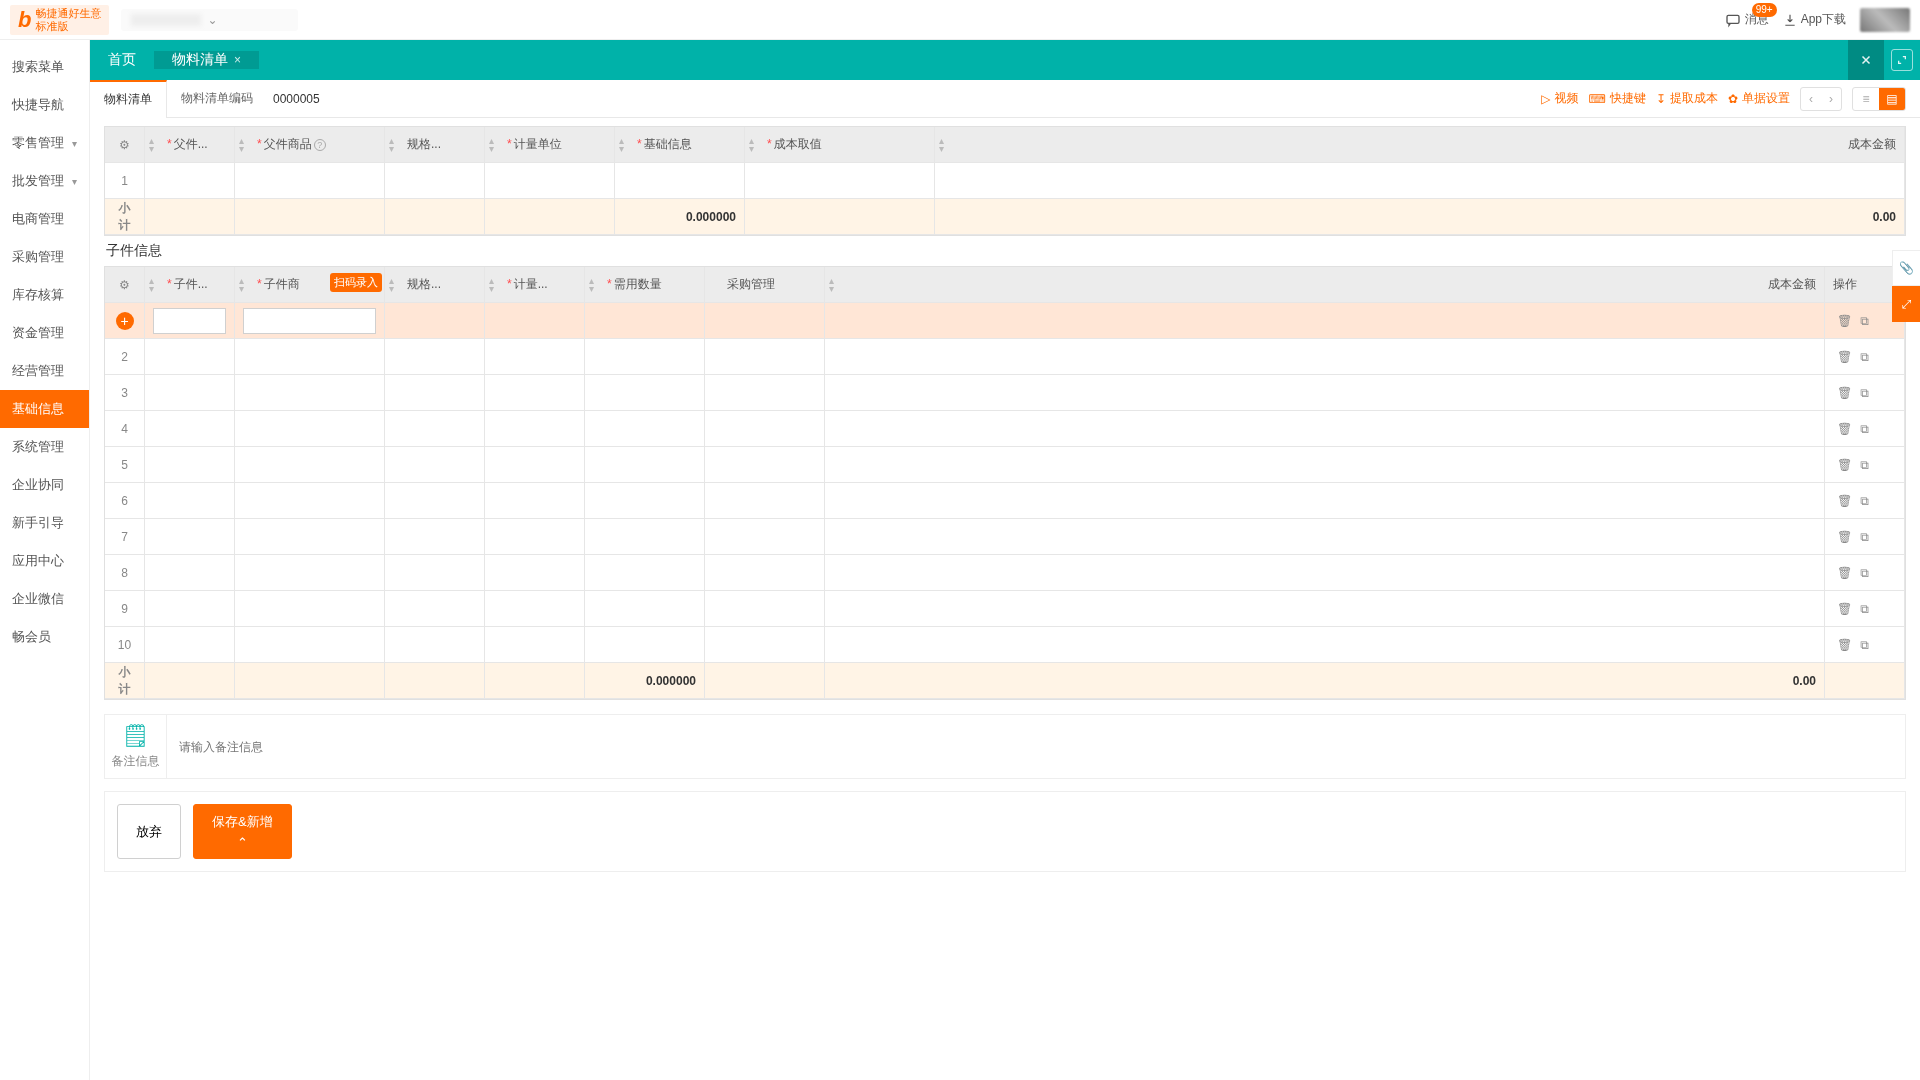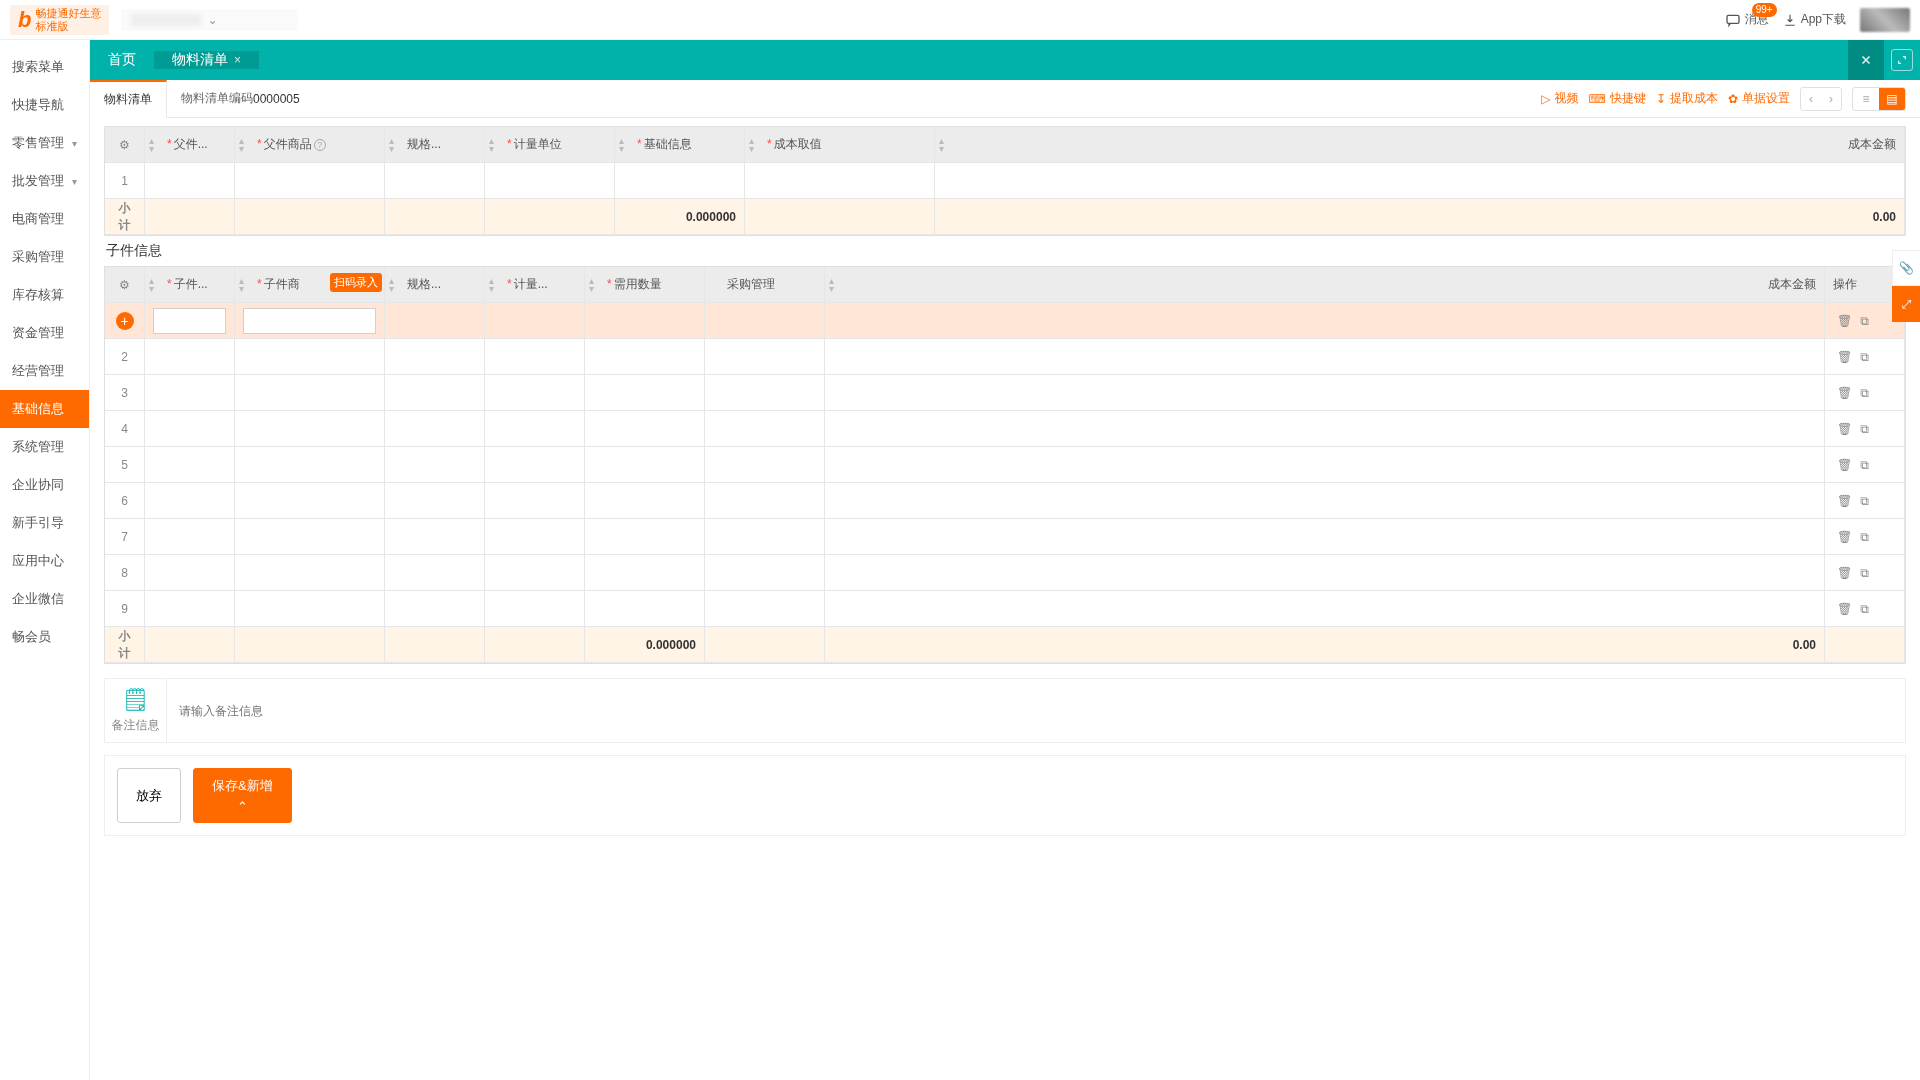--- a/index.html
+++ b/index.html
@@ -35,21 +35,21 @@
 .tabbar-end .btn-sq { width:36px; height:40px; display:flex; align-items:center; justify-content:center; cursor:pointer;}
 .btn-sq.dark { background:#008b83;}
 .btn-sq svg{opacity:.9;}
 .expand-btn{width:22px;height:22px;border:1px solid rgba(255,255,255,.6);border-radius:3px;display:flex;align-items:center;justify-content:center;}
 
 
 .subhead { height:38px; display:flex; align-items:center; border-bottom:1px solid #e8e8e8; padding:0 14px 0 0; gap:0;}
 .subtab { padding:0 14px; height:38px; display:flex; align-items:center; border-right:1px solid #e8e8e8; border-top:2px solid transparent; cursor:pointer; color:#666;}
 .subtab.active { border-top-color:#ff6a00; color:#333; background:#fff;}
 .code-label { margin-left:14px; color:#666;}
-.code-val { margin-left:0; color:#333;}
+.code-val { margin-left:20px; color:#333;}
 .tool-right { margin-left:auto; display:flex; align-items:center; gap:10px;}
 .tool-link { color:#ff6a00; display:flex; align-items:center; gap:4px; cursor:pointer;}
 .tool-pager { display:flex; align-items:center; gap:0; border:1px solid #e0e0e0; border-radius:3px; overflow:hidden;}
 .tool-pager span{padding:4px 8px; color:#aaa; cursor:pointer;}
 .view-toggle { display:flex; border:1px solid #e0e0e0; border-radius:3px; overflow:hidden;}
 .view-toggle span{width:26px;height:22px;display:flex;align-items:center;justify-content:center;cursor:pointer;color:#aaa;}
 .view-toggle span.active{background:#ff6a00;color:#fff;}
 
 
 .content { flex:1; overflow:auto; padding:8px 14px 0;}
@@ -434,20 +434,31 @@
                 <td class="num-col">9</td>
                 <td></td>
                 <td></td>
                 <td></td>
                 <td></td>
                 <td></td>
                 <td></td>
                 <td class="cost-col"></td>
                 <td class="op-col"><span class="op-ic">🗑</span><span class="op-ic">⧉</span></td>
               </tr>
+              <tr>
+                <td class="num-col">10</td>
+                <td></td>
+                <td></td>
+                <td></td>
+                <td></td>
+                <td></td>
+                <td></td>
+                <td class="cost-col"></td>
+                <td class="op-col"><span class="op-ic">🗑</span><span class="op-ic">⧉</span></td>
+              </tr>
               <tr class="subtotal-row">
                 <td class="num-col">小计</td>
                 <td></td>
                 <td></td>
                 <td></td>
                 <td></td>
                 <td class="right-num">0.000000</td>
                 <td></td>
                 <td class="cost-col">0.00</td>
                 <td class="op-col"></td>

